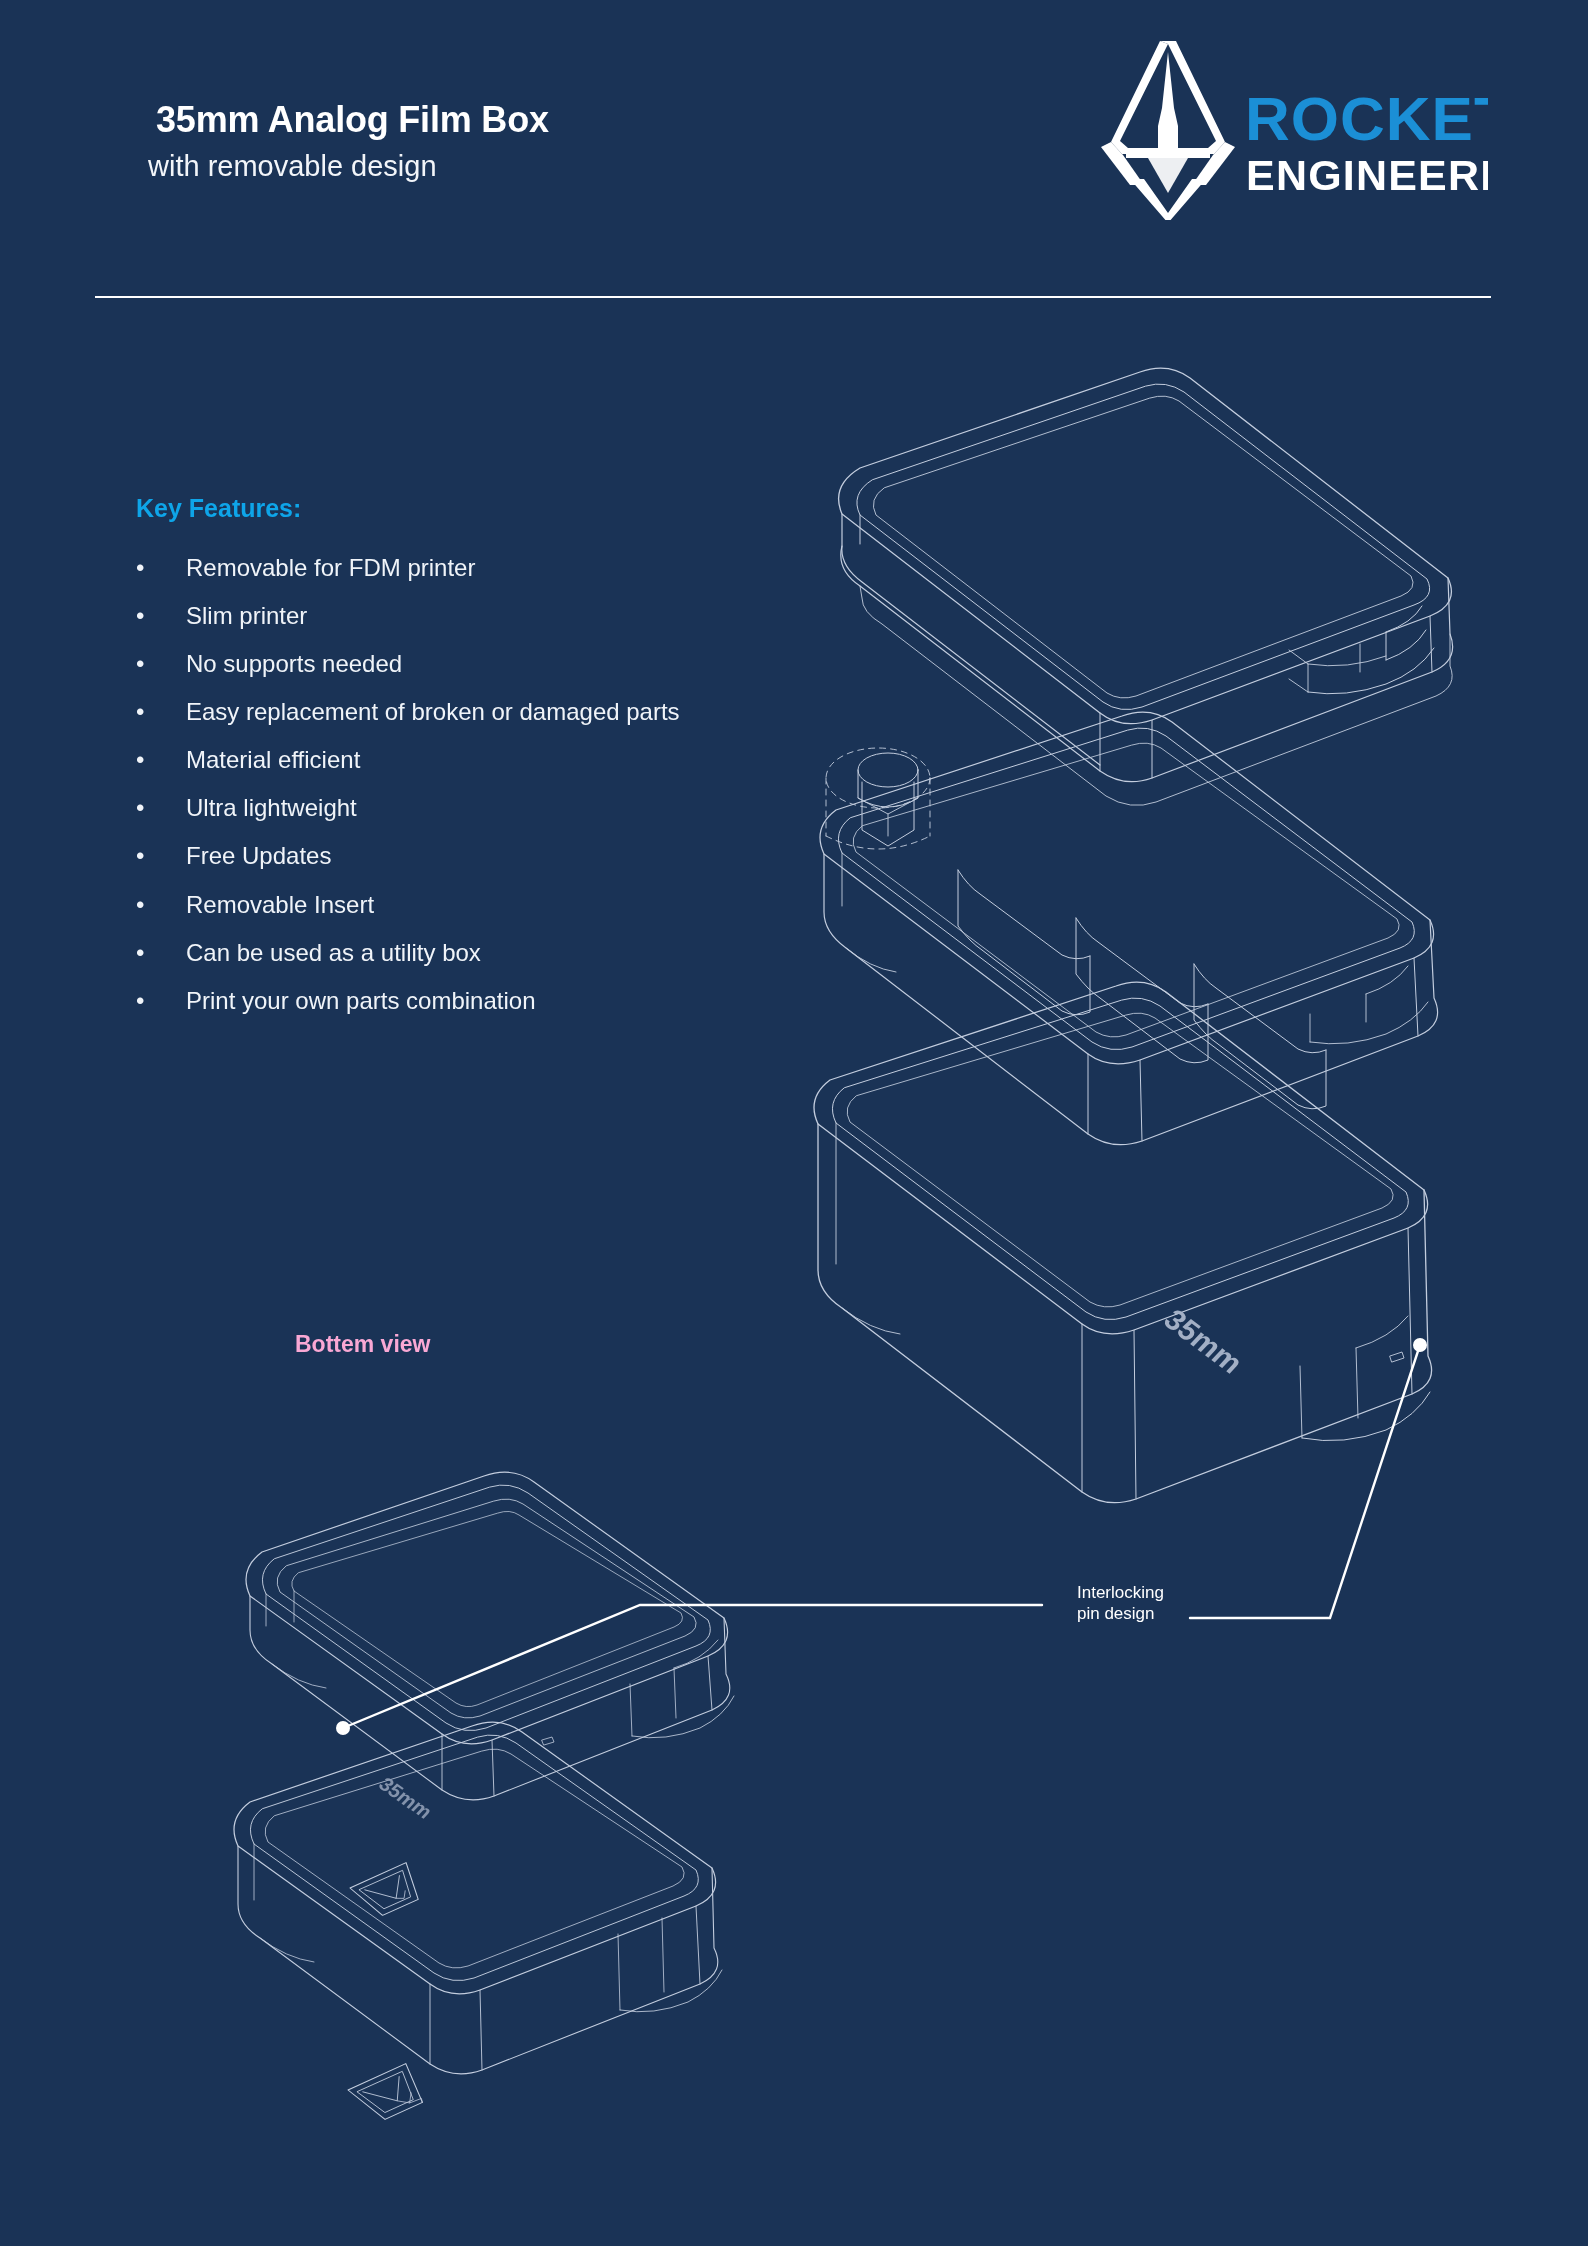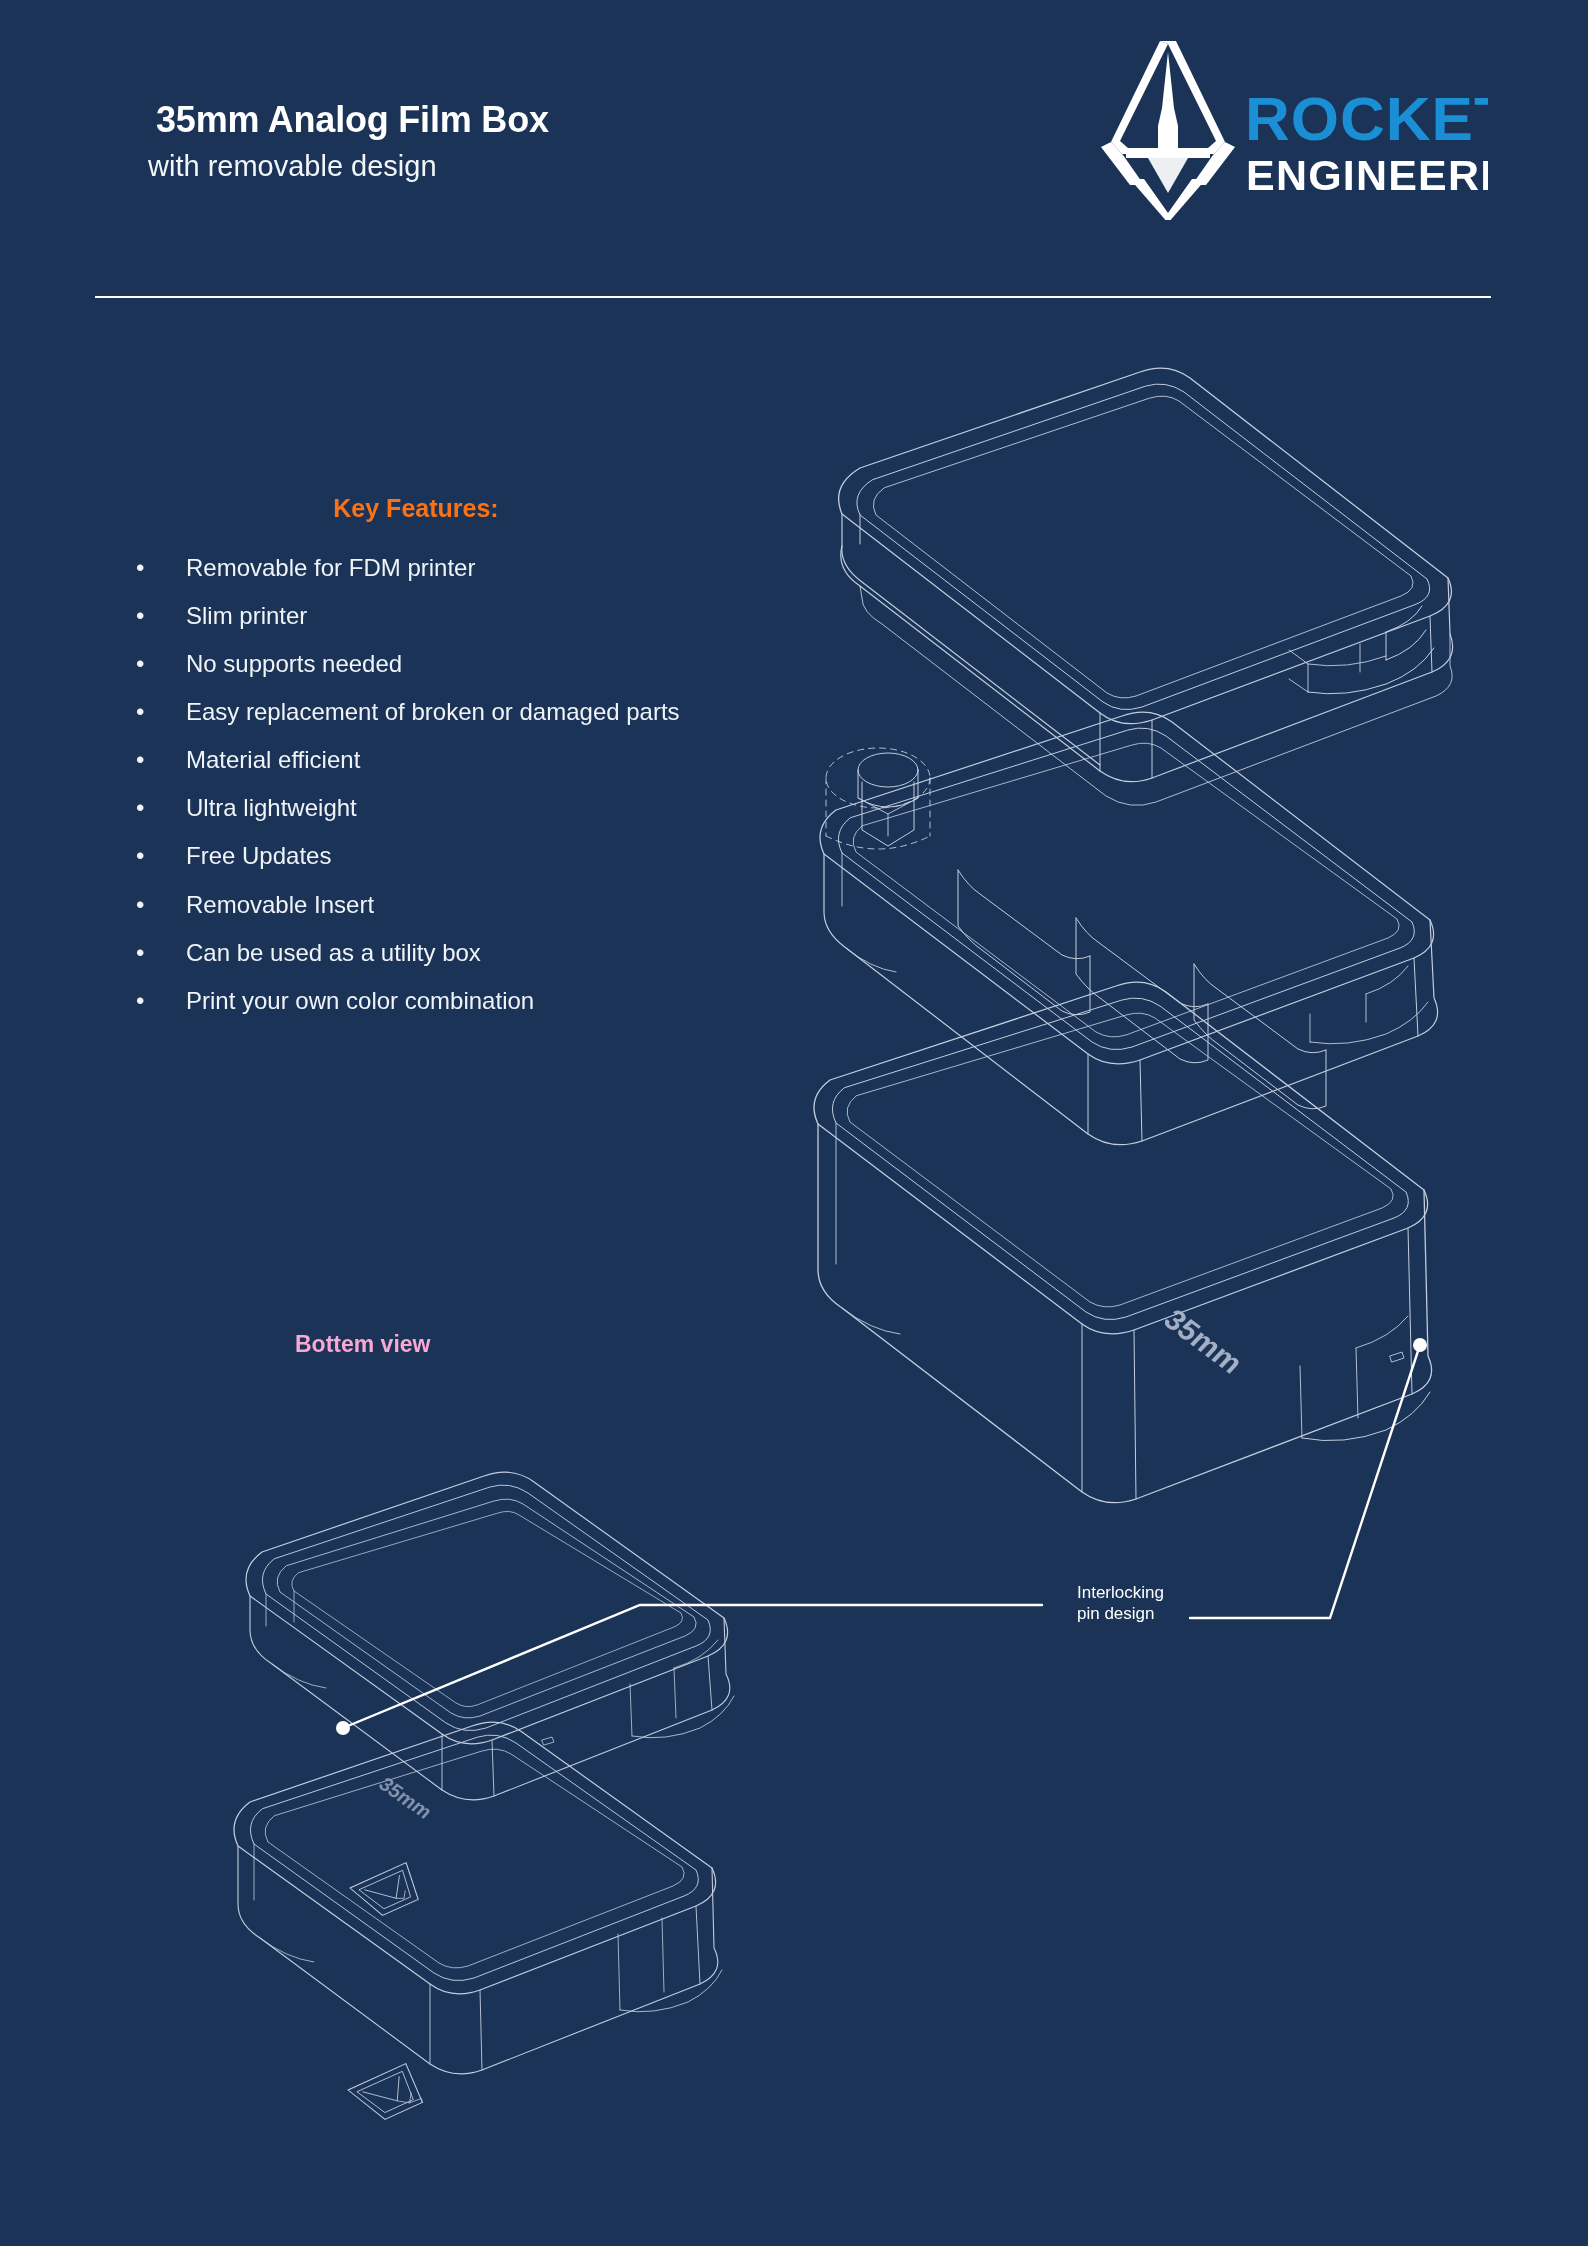--- a/index.html
+++ b/index.html
@@ -73,23 +73,22 @@
   
   .features {
     position: absolute;
     left: 136px;
     top: 494px;
     width: 560px;
   }
   .features-heading {
     font-size: 25px;
     font-weight: bold;
-    color: #f97316;
+    color: #0ea5e9;
     margin: 0 0 28px 0;
-    text-align: center;
   }
   .feature-list {
     list-style: none;
     margin: 0;
     padding: 0;
   }
   .feature-item {
     display: flex;
     align-items: flex-start;
     margin-bottom: 14px;
@@ -228,21 +227,21 @@
       <li class="feature-item">
         <span class="feature-bullet">•</span>
         <span class="feature-text">Removable Insert</span>
       </li>
       <li class="feature-item">
         <span class="feature-bullet">•</span>
         <span class="feature-text">Can be used as a utility box</span>
       </li>
       <li class="feature-item">
         <span class="feature-bullet">•</span>
-        <span class="feature-text">Print your own color combination</span>
+        <span class="feature-text">Print your own parts combination</span>
       </li>
     </ul>
   </div>
 
   <div class="exploded-view">
     <svg width="740" height="1180" viewBox="0 0 740 1180" fill="none" stroke="#c3cdde" stroke-width="1.3" stroke-linejoin="round" stroke-linecap="round">
 
       <g>
 
         <path d="M60 100 Q30 118 42 146 L300 345 Q322 362 352 352 L630 248

